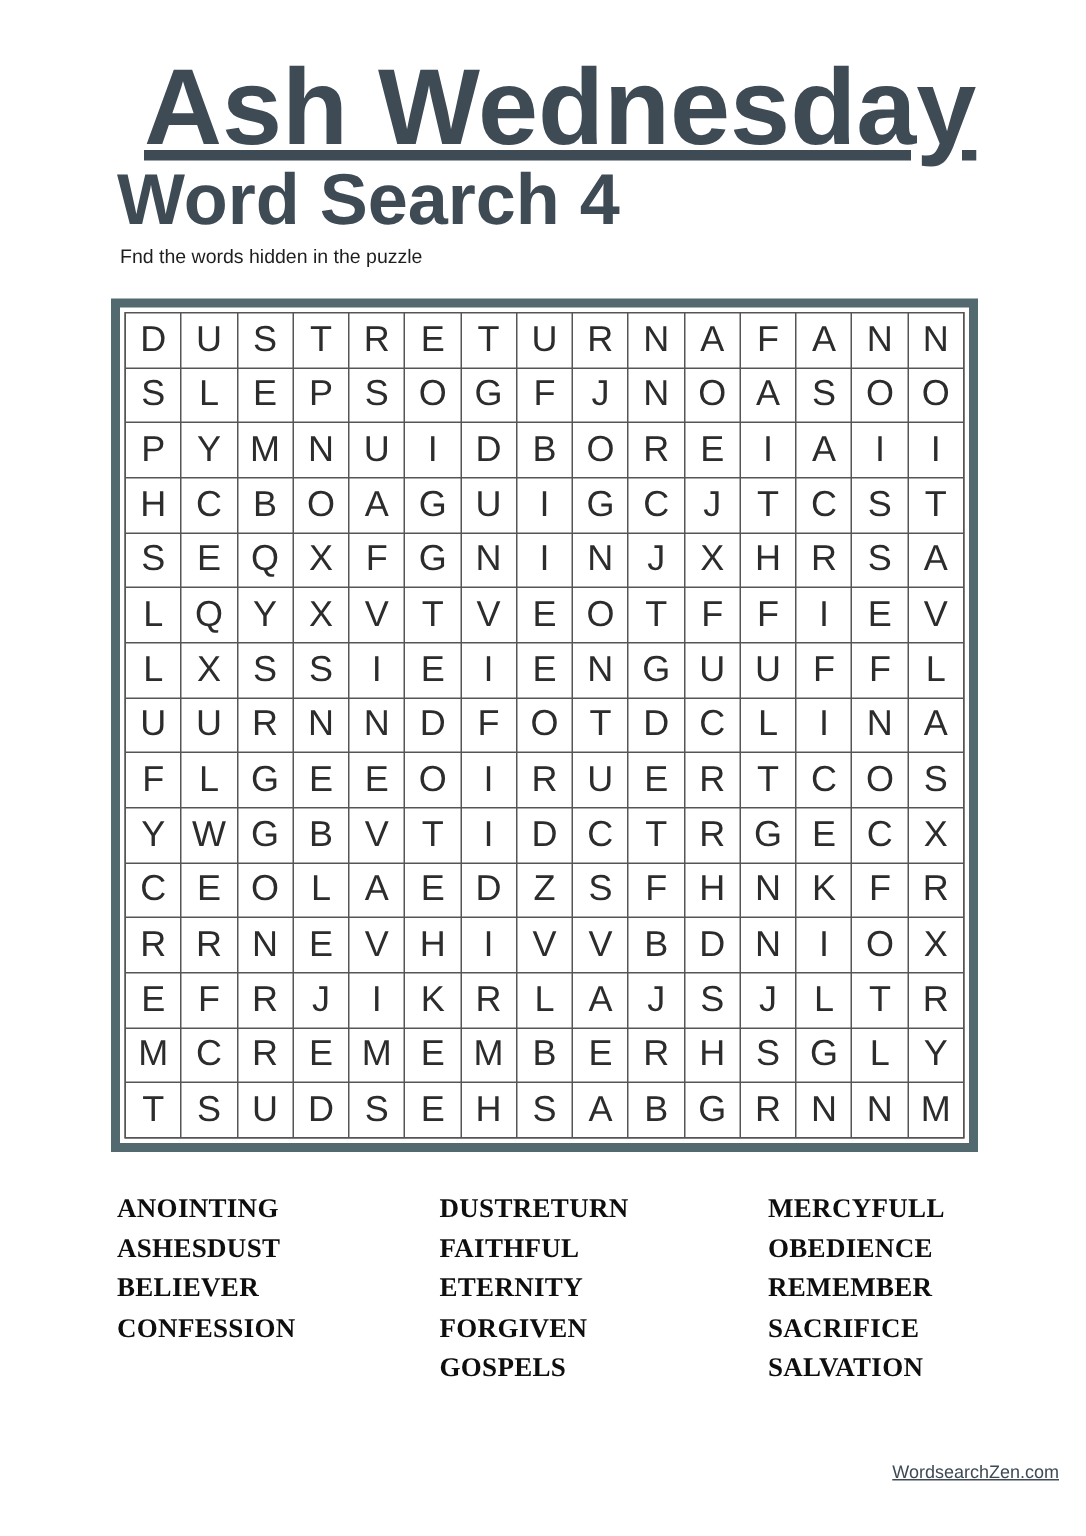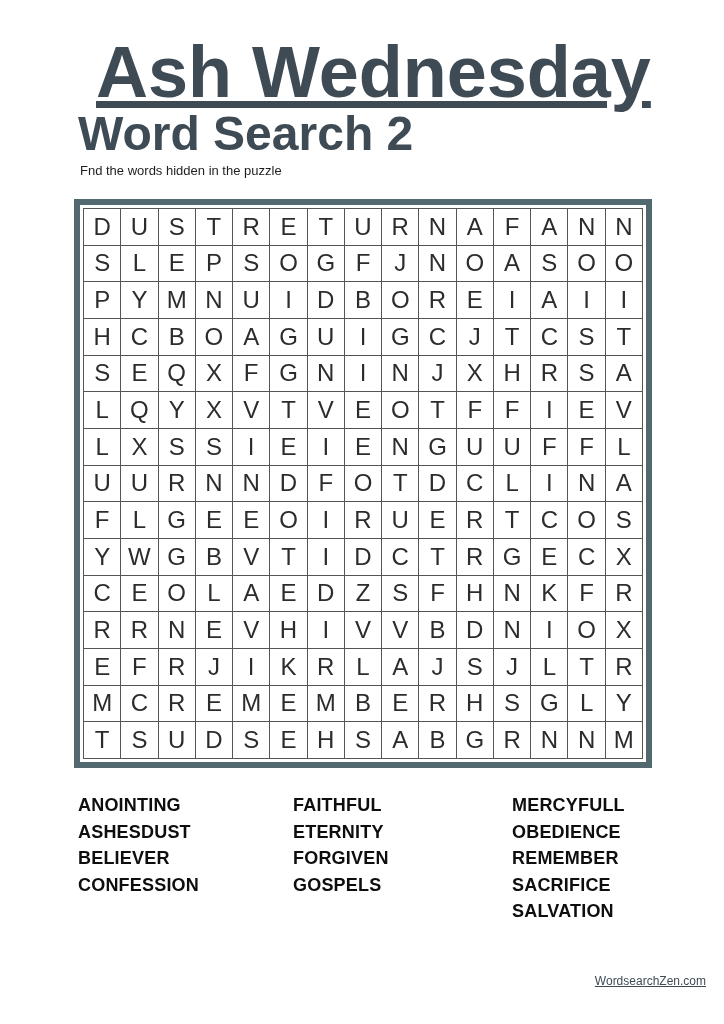--- a/index.html
+++ b/index.html
@@ -50,35 +50,36 @@
     display:flex;
   }
   .word-col { width:215px; }
   .word-col:nth-child(2) { width:219px; }
   .word-col:nth-child(3) { width:auto; }
   .word {
     font-size:18px; font-weight:bold;
     color:var(--c-word);
     line-height:26.6px; letter-spacing:0.2px;
     white-space:nowrap;
+    font-family:Liberation Serif, serif;
   }
   .footer {
     position:absolute; right:18px; top:974px;
     font-size:12px;
   }
   .footer a, .footer span {
     color:var(--c-footer); text-decoration:underline;
     cursor:pointer;
   }
 </style>
 </head>
 <body>
 
 <h1 class="page-title">Ash Wednesday</h1>
-<h2 class="page-subtitle">Word Search 2</h2>
+<h2 class="page-subtitle">Word Search 4</h2>
 <p class="instruction">Fnd the words hidden in the puzzle</p>
 
 <div class="grid-outer">
   <div class="grid">
       <div class="cell">D</div>
       <div class="cell">U</div>
       <div class="cell">S</div>
       <div class="cell">T</div>
       <div class="cell">R</div>
       <div class="cell">E</div>
@@ -305,20 +306,21 @@
 </div>
 
 <div class="words">
   <div class="word-col">
       <div class="word">ANOINTING</div>
       <div class="word">ASHESDUST</div>
       <div class="word">BELIEVER</div>
       <div class="word">CONFESSION</div>
     </div>
   <div class="word-col">
+      <div class="word">DUSTRETURN</div>
       <div class="word">FAITHFUL</div>
       <div class="word">ETERNITY</div>
       <div class="word">FORGIVEN</div>
       <div class="word">GOSPELS</div>
     </div>
   <div class="word-col">
       <div class="word">MERCYFULL</div>
       <div class="word">OBEDIENCE</div>
       <div class="word">REMEMBER</div>
       <div class="word">SACRIFICE</div>

